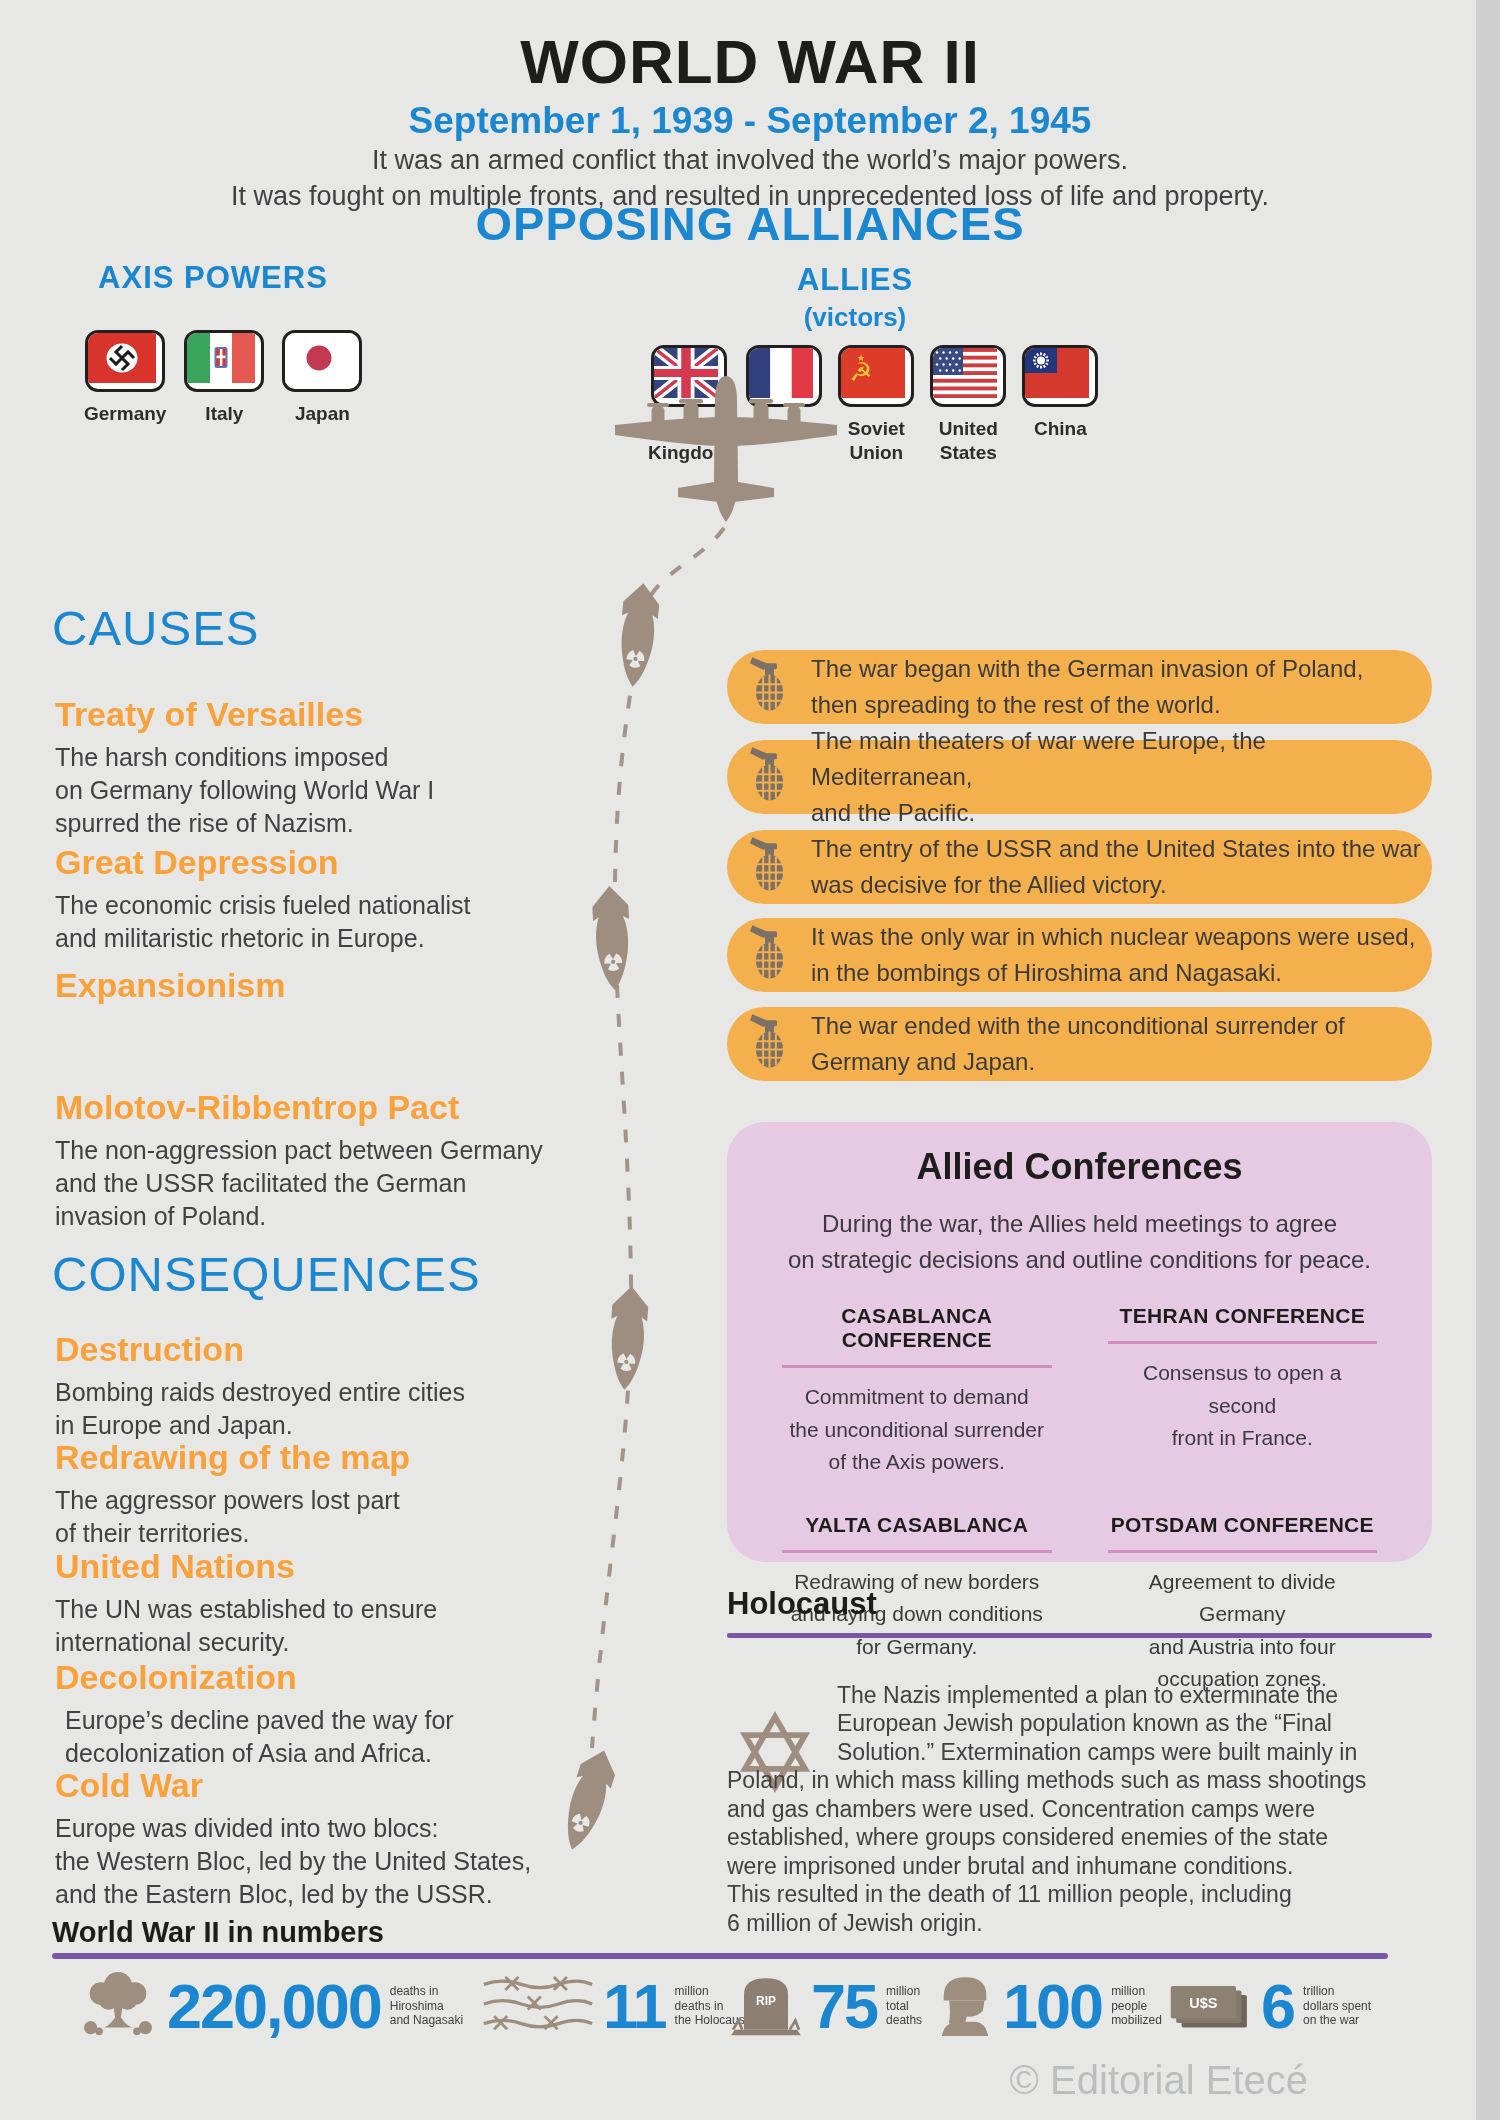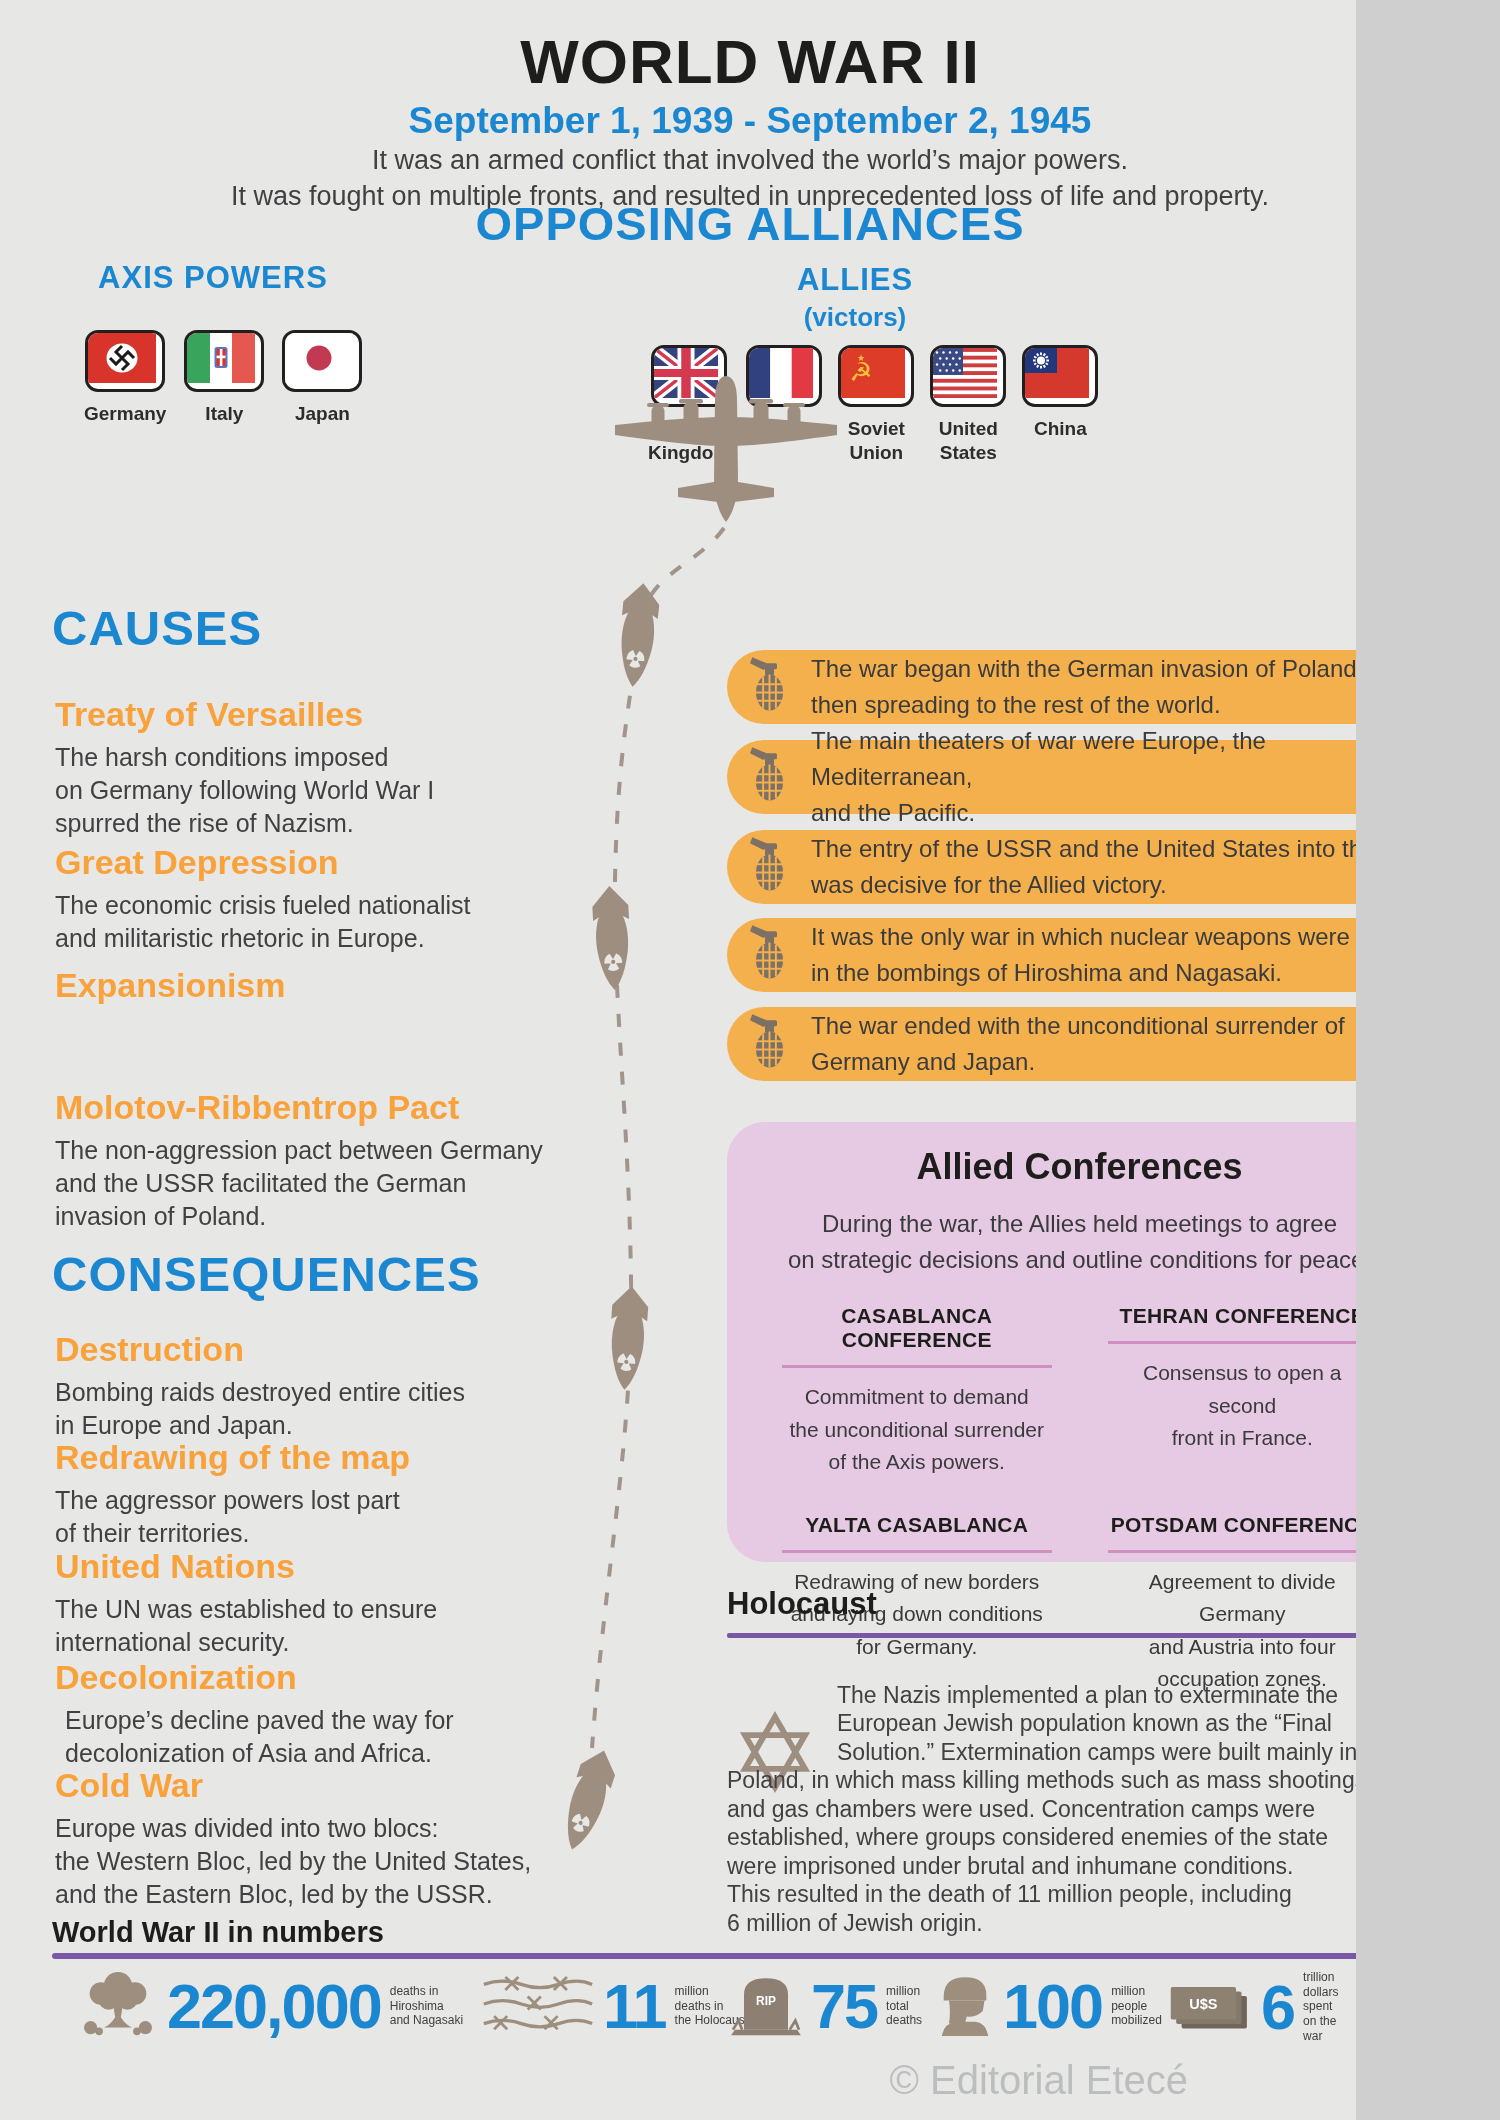--- a/index.html
+++ b/index.html
@@ -1,36 +1,36 @@
 <!DOCTYPE html>
 <html><head>
 <meta charset="utf-8">
 <style>
   html,body{margin:0;padding:0;background:#cfcfcf;}
-  .canvas{position:relative;width:1356px;height:2120px;background:#e7e7e6;overflow:hidden;
-          font-family:"Liberation Sans",sans-serif;color:#414042;}
+  .canvas{position:relative;width:1460px;height:2120px;background:#e7e7e6;overflow:hidden;
+          font-family:"Liberation Sans",sans-serif;color:#414042;padding-left:16px;}
   .abs{position:absolute;}
   .pre{white-space:pre-line;}
   .center{text-align:center;}
 
   .main-title{left:0;width:1500px;top:26px;font-size:62px;font-weight:bold;color:#1d1d1b;letter-spacing:1px;}
   .date-range{left:0;width:1500px;top:100px;font-size:37px;font-weight:bold;color:#1a87d0;}
   .desc{left:0;width:1500px;top:143px;font-size:27px;line-height:1.33;color:#414042;}
 
   .opposing{left:0;width:1500px;top:196px;font-size:47px;font-weight:bold;color:#1a87d0;letter-spacing:1px;}
   .side-head{font-size:31px;font-weight:bold;color:#1a87d0;letter-spacing:1px;}
   .victors{font-size:26px;font-weight:bold;color:#1a87d0;}
 
   .flag-row{display:flex;}
   .flag-cell{display:flex;flex-direction:column;align-items:center;}
   .flag-box{width:74px;height:56px;border:3px solid #231f20;border-radius:13px;overflow:hidden;background:#fff;}
   .flag-box svg{display:block;}
   .flag-label{margin-top:10px;font-size:19px;font-weight:bold;color:#2d2d2d;text-align:center;line-height:1.25;}
 
-  .sec-head{font-size:49px;font-weight:bold;color:#1a87d0;letter-spacing:1px;}
+  .sec-head{font-size:49px;font-weight:normal;color:#1a87d0;letter-spacing:1px;}
   .item-title{font-size:34px;font-weight:bold;color:#f9a13b;}
   .item-body{font-size:25px;line-height:1.32;color:#414042;}
 
   .pill{left:727px;width:705px;height:74px;background:#f5b04e;border-radius:38px;
         display:flex;align-items:center;padding:0;box-sizing:border-box;}
   .pill .gicon{flex:0 0 auto;margin:0 16px 0 20px;}
   .pill .ptext{font-size:24px;line-height:1.5;color:#3b3b3b;}
 
   .conf-box{left:727px;width:705px;top:1122px;height:440px;background:#e6c9e3;border-radius:38px;box-sizing:border-box;padding:24px 55px 0 55px;}
   .conf-title{font-size:36px;font-weight:bold;color:#1d1d1b;text-align:center;}

